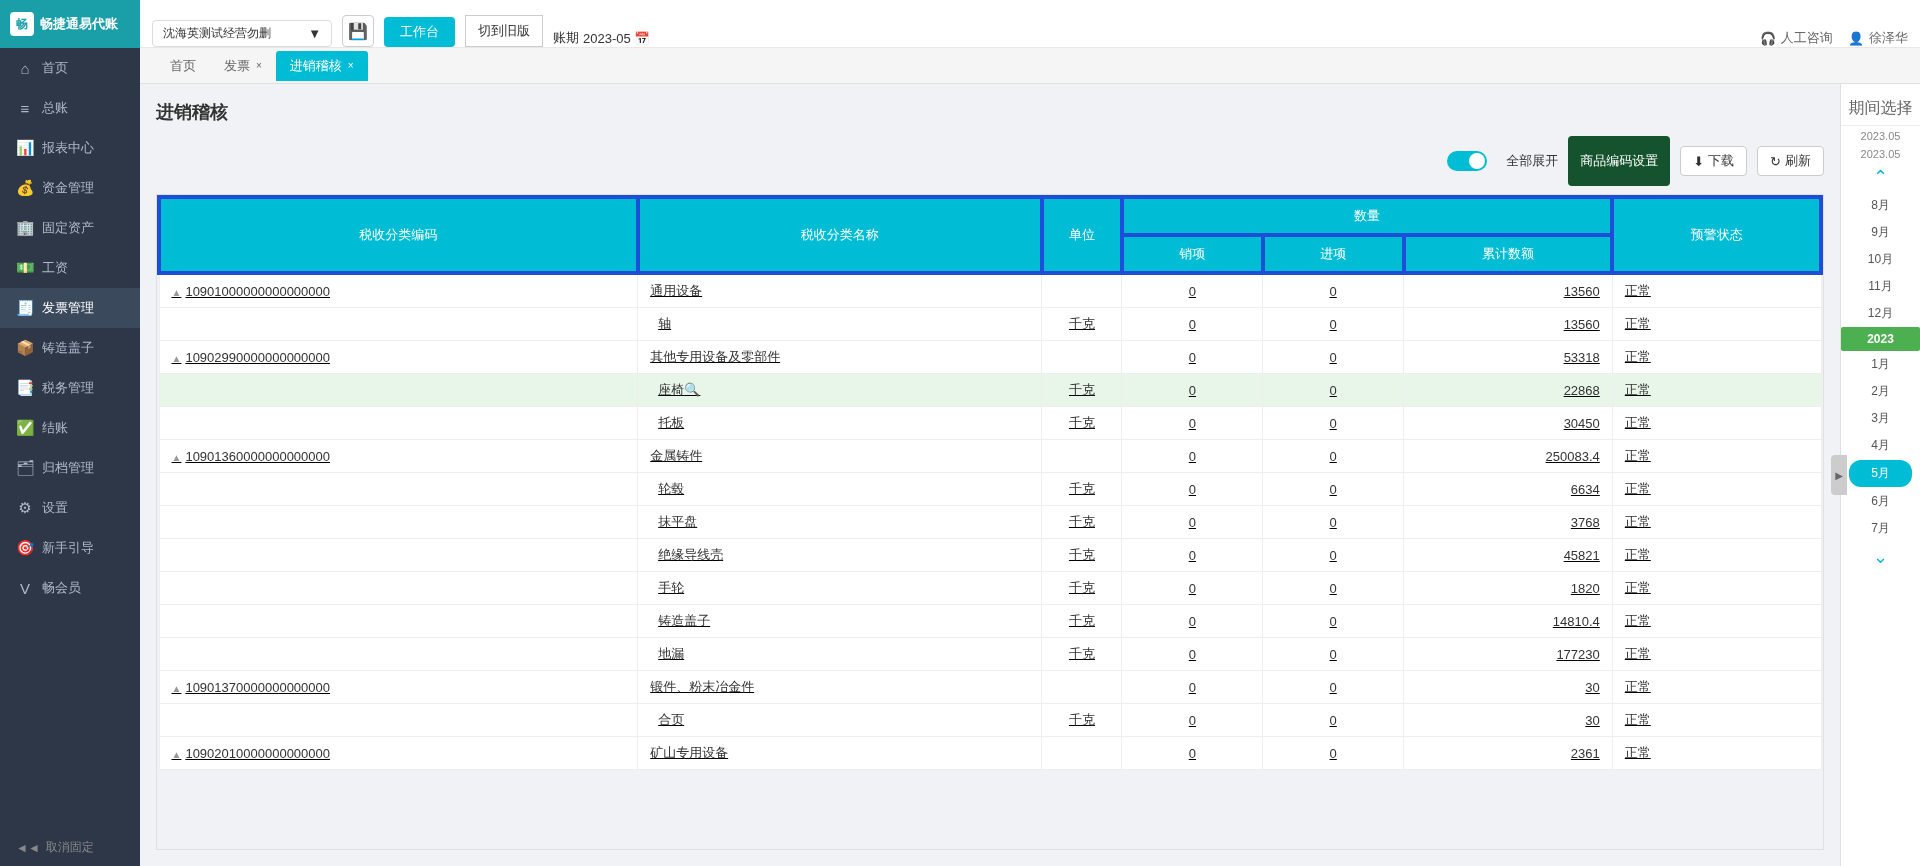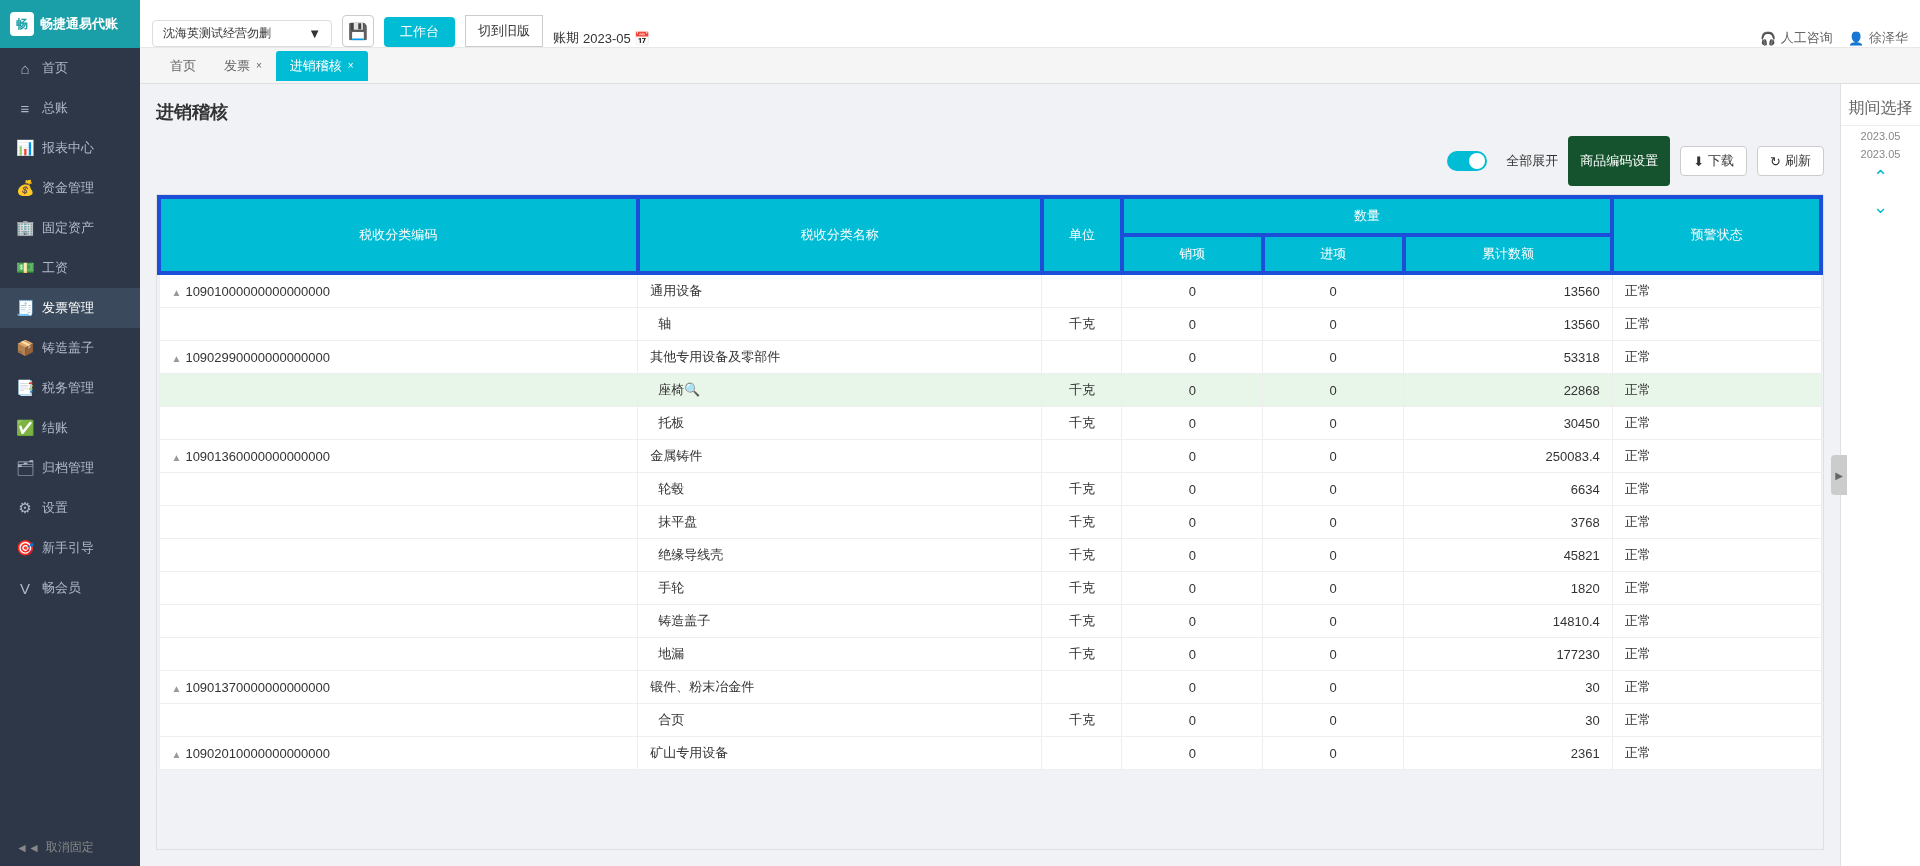--- a/index.html
+++ b/index.html
@@ -247,20 +247,21 @@
       text-align: center;
       border: 4px solid #1d4ed8;
       font-weight: normal;
       white-space: nowrap;
     }
     thead .sub-header {
       background: #00bcd4;
     }
     tbody tr {
       background: white;
+      text-decoration: underline;
     }
     tbody tr.highlighted { background: #e8f5e9; }
     tbody td {
       padding: 7px 12px;
       border: 1px solid #eee;
       color: #333;
     }
     tbody td.text-center { text-align: center; }
     tbody td.number { text-align: right; }
     .expand-icon { color: #999; font-size: 10px; margin-right: 4px; }
@@ -627,18 +628,33 @@
       </div>
     </div>
 
     <div class="right-panel">
       <div class="panel-collapse-btn">▶</div>
       <div class="period-title">期间选择</div>
       <div style="font-size:11px;color:#888;padding:4px 0;text-align:center;">2023.05</div>
       <div style="font-size:11px;color:#888;padding:2px 0;text-align:center;">2023.05</div>
       <div class="panel-arrow">⌃</div>
 
+      <div id="months-list" style="width:100%;display:flex;flex-direction:column;align-items:center;">
+      <div class="month-item">8月</div>
+          <div class="month-item">9月</div>
+          <div class="month-item">10月</div>
+          <div class="month-item">11月</div>
+          <div class="month-item">12月</div>
+          <div class="month-item current-year">2023</div>
+          <div class="month-item">1月</div>
+          <div class="month-item">2月</div>
+          <div class="month-item">3月</div>
+          <div class="month-item">4月</div>
+          <div class="month-item active">5月</div>
+          <div class="month-item">6月</div>
+          <div class="month-item">7月</div>
+        </div>
 
       <div class="panel-arrow">⌄</div>
     </div>
 
   </div>
 </div>
 
 </body></html>

